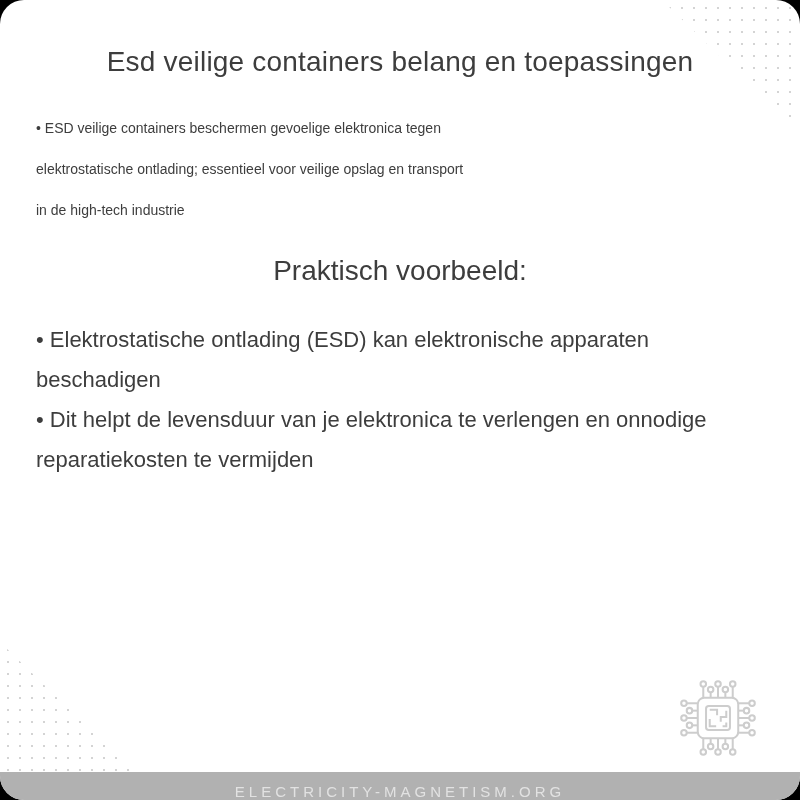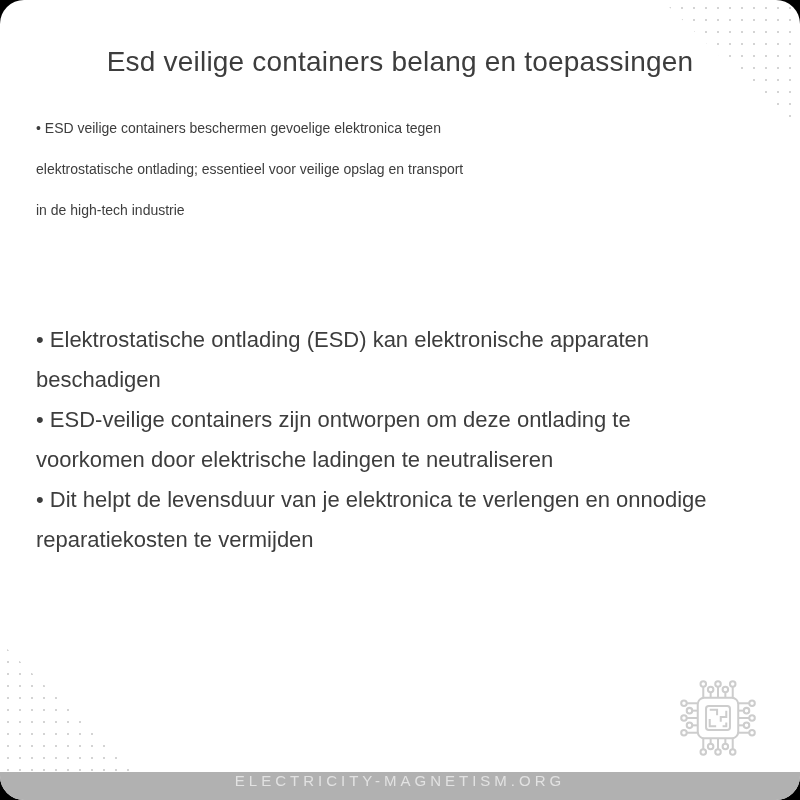--- a/index.html
+++ b/index.html
@@ -72,21 +72,21 @@
   .chip{
     position:absolute;
     top:672px;left:672px;
     width:92px;height:92px;
   }
   .chip svg{width:100%;height:100%;stroke:var(--chip-icon);fill:none;stroke-width:2.2;}
   .footer-bar{
     position:absolute;
     left:0;right:0;bottom:0;height:28px;
     background:var(--footer-bar);
-    display:flex;align-items:flex-start;justify-content:center;
+    display:flex;align-items:flex-end;justify-content:center;
   }
   .footer-label{
     color:var(--footer-text);
     font-size:15px;
     letter-spacing:4px;
     font-weight:400;
   }
 </style>
 </head>
 <body>
@@ -95,26 +95,25 @@
 
   <div class="dot-field top-right"></div>
   <div class="dot-field bottom-left"></div>
 
   <h1 class="title">Esd veilige containers belang en toepassingen</h1>
 
   <p class="intro">• ESD veilige containers beschermen gevoelige elektronica tegen
 elektrostatische ontlading; essentieel voor veilige opslag en transport
 in de high-tech industrie</p>
 
+  <h2 class="example-heading">Praktisch voorbeeld:</h2>
 
   <div class="example-list">
     <p class="example-item">• Elektrostatische ontlading (ESD) kan elektronische apparaten
 beschadigen</p>
-    <p class="example-item">• ESD-veilige containers zijn ontworpen om deze ontlading te
-voorkomen door elektrische ladingen te neutraliseren</p>
     <p class="example-item">• Dit helpt de levensduur van je elektronica te verlengen en onnodige
 reparatiekosten te vermijden</p>
   </div>
 
   <div class="chip">
     <svg viewBox="0 0 100 100">
 
       <rect x="28" y="28" width="44" height="44" rx="7"></rect>
       <rect x="37" y="37" width="26" height="26" rx="3"></rect>
 

